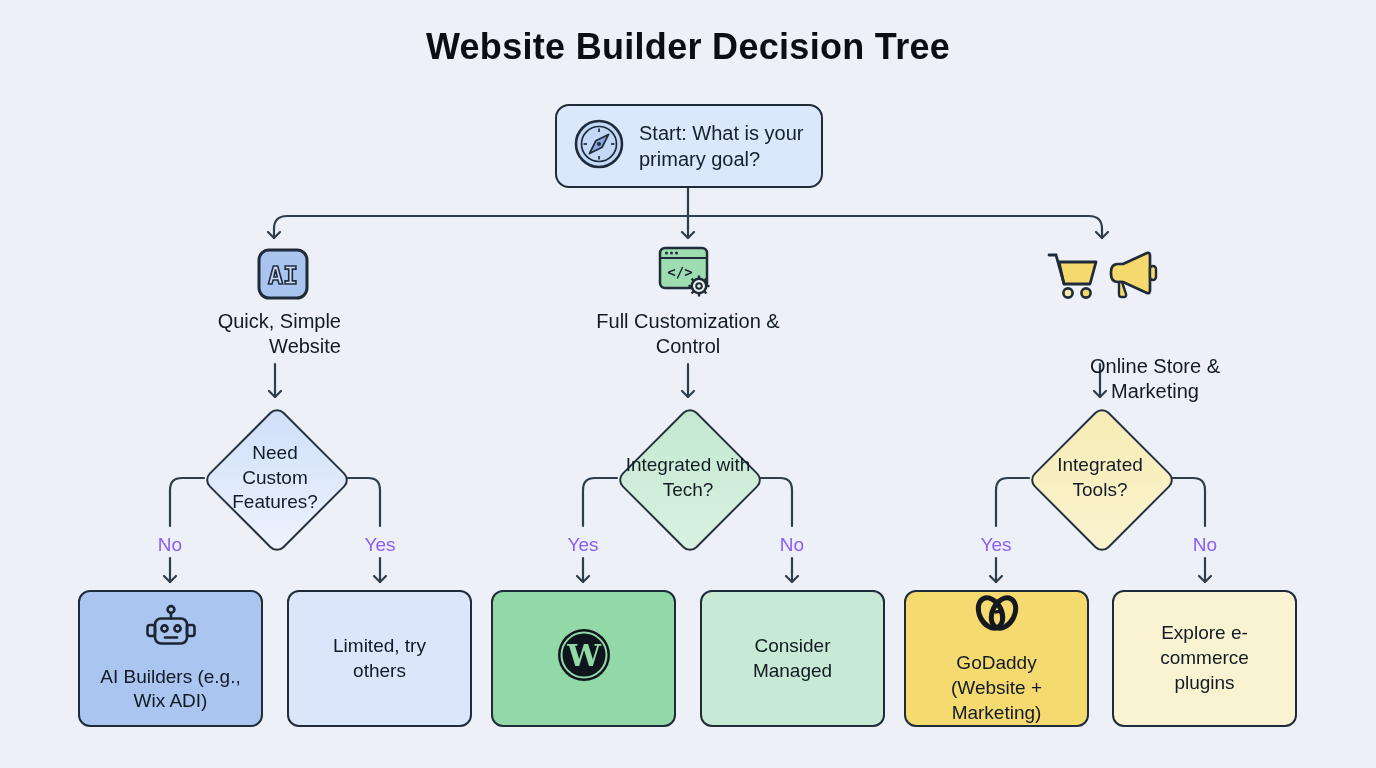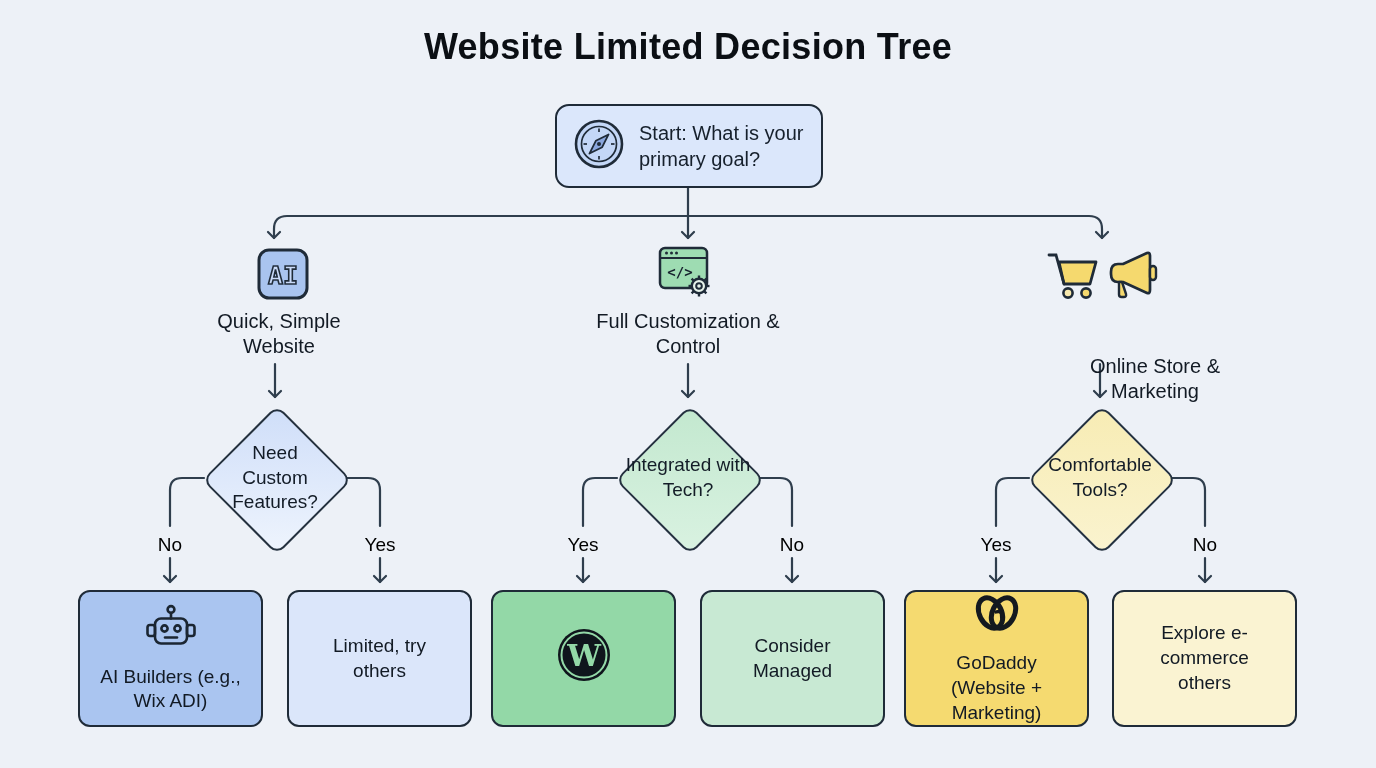--- a/index.html
+++ b/index.html
@@ -26,21 +26,21 @@
   }
   .diamond{
     width:102px;height:102px;transform:rotate(45deg);
     border:2.2px solid #24313f;border-radius:10px;
   }
   .diamond-label{
     transform:translate(-50%,-50%);text-align:center;
     font-size:19px;line-height:1.3;color:#131c27;
   }
   .answer-label{
-    transform:translate(-50%,-50%);font-size:19px;color:#000000;
+    transform:translate(-50%,-50%);font-size:19px;color:#8b5cf6;
   }
   .result{
     top:590px;width:185px;height:137px;border-radius:12px;
     display:flex;flex-direction:column;align-items:center;justify-content:center;
     gap:7px;text-align:center;font-size:19px;line-height:1.3;color:#121a24;
   }
   .result span{display:block;}
 </style>
 </head>
 <body>
@@ -73,21 +73,21 @@
       <path d="M583,558 L583,582" marker-end="url(#arw)"></path>
       <path d="M792,558 L792,582" marker-end="url(#arw)"></path>
 
       <path d="M1029,478 L1008,478 Q996,478 996,490 L996,526"></path>
       <path d="M1171,478 L1193,478 Q1205,478 1205,490 L1205,526"></path>
       <path d="M996,558 L996,582" marker-end="url(#arw)"></path>
       <path d="M1205,558 L1205,582" marker-end="url(#arw)"></path>
     </g>
   </svg>
 
-  <h1 id="page-title">Website Limited Decision Tree</h1>
+  <h1 id="page-title">Website Builder Decision Tree</h1>
 
   <div class="abs node start-node">
     <span>
       <svg width="54" height="54" viewBox="0 0 54 54">
         <circle cx="27" cy="27" r="23" fill="#c3d7f7" stroke="#1f2b38" stroke-width="2.6"></circle>
         <circle cx="27" cy="27" r="17.5" fill="none" stroke="#1f2b38" stroke-width="1.7"></circle>
         <line x1="27" y1="11.5" x2="27" y2="15" stroke="#1f2b38" stroke-width="1.7"></line>
         <line x1="27" y1="39" x2="27" y2="42.5" stroke="#1f2b38" stroke-width="1.7"></line>
         <line x1="11.5" y1="27" x2="15" y2="27" stroke="#1f2b38" stroke-width="1.7"></line>
         <line x1="39" y1="27" x2="42.5" y2="27" stroke="#1f2b38" stroke-width="1.7"></line>
@@ -99,21 +99,21 @@
     </span>
     <span class="start-text">Start: What is your primary goal?</span>
   </div>
 
   <div class="abs" style="left:249px;top:248px;padding-left:8px;">
     <svg width="52" height="52" viewBox="0 0 52 52">
       <rect x="2" y="2" width="48" height="48" rx="10" fill="#a9c4ef" stroke="#1f2b38" stroke-width="3"></rect>
       <text x="26" y="35.5" text-anchor="middle" font-family="DejaVu Sans Mono, monospace" font-weight="bold" font-size="25" fill="#c9daf8" stroke="#1f2b38" stroke-width="1.6">AI</text>
     </svg>
   </div>
-  <div class="abs branch-label" style="left:279px;width:160px;">Quick, Simple Website</div>
+  <div class="abs branch-label" style="left:261px;width:160px;text-align:right;">Quick, Simple Website</div>
 
   <div class="abs" style="left:656px;top:244px;">
     <svg width="58" height="58" viewBox="0 0 58 58">
       <rect x="4" y="4" width="47" height="40" rx="5" fill="#9edcb2" stroke="#1f2b38" stroke-width="2.5"></rect>
       <line x1="4" y1="14" x2="51" y2="14" stroke="#1f2b38" stroke-width="2"></line>
       <circle cx="10.5" cy="9" r="1.5" fill="#1f2b38"></circle>
       <circle cx="15.5" cy="9" r="1.5" fill="#1f2b38"></circle>
       <circle cx="20.5" cy="9" r="1.5" fill="#1f2b38"></circle>
       <text x="24" y="33" text-anchor="middle" font-family="DejaVu Sans Mono, monospace" font-weight="bold" font-size="14" fill="#17222e">&lt;/&gt;</text>
       <g transform="translate(43,42)">
@@ -153,21 +153,21 @@
   </div>
   <div class="abs branch-label" style="left:1155px;width:165px;margin-top:45px;">Online Store &amp; Marketing</div>
 
   <div class="abs diamond" style="left:224px;top:427px;background:linear-gradient(135deg,#cfdef9,#eef4fd);"></div>
   <div class="abs diamond-label" style="left:275px;top:478px;width:96px;">Need Custom Features?</div>
 
   <div class="abs diamond" style="left:637px;top:427px;background:linear-gradient(135deg,#c3e8cf,#d9f2e1);"></div>
   <div class="abs diamond-label" style="left:688px;top:478px;width:128px;">Integrated with Tech?</div>
 
   <div class="abs diamond" style="left:1049px;top:427px;background:linear-gradient(135deg,#f7ecb4,#faf3cf);"></div>
-  <div class="abs diamond-label" style="left:1100px;top:478px;width:106px;">Comfortable Tools?</div>
+  <div class="abs diamond-label" style="left:1100px;top:478px;width:106px;">Integrated Tools?</div>
 
   <div class="abs answer-label" style="left:170px;top:545px;">No</div>
   <div class="abs answer-label" style="left:380px;top:545px;">Yes</div>
   <div class="abs answer-label" style="left:583px;top:545px;">Yes</div>
   <div class="abs answer-label" style="left:792px;top:545px;">No</div>
   <div class="abs answer-label" style="left:996px;top:545px;">Yes</div>
   <div class="abs answer-label" style="left:1205px;top:545px;">No</div>
 
   <div class="abs node result" style="left:78px;background:#aac5f0;">
     <span>
@@ -212,16 +212,16 @@
       </svg>
     </span>
     <span style="width:132px;">GoDaddy (Website + Marketing)</span>
   </div>
 
   <div class="abs node result" style="left:700px;background:#c8e9d3;">
     <span style="width:110px;">Consider Managed</span>
   </div>
 
   <div class="abs node result" style="left:1112px;background:#faf3d2;">
-    <span style="width:124px;">Explore e-commerce others</span>
+    <span style="width:124px;">Explore e-commerce plugins</span>
   </div>
 
 </div>
 
 </body></html>

